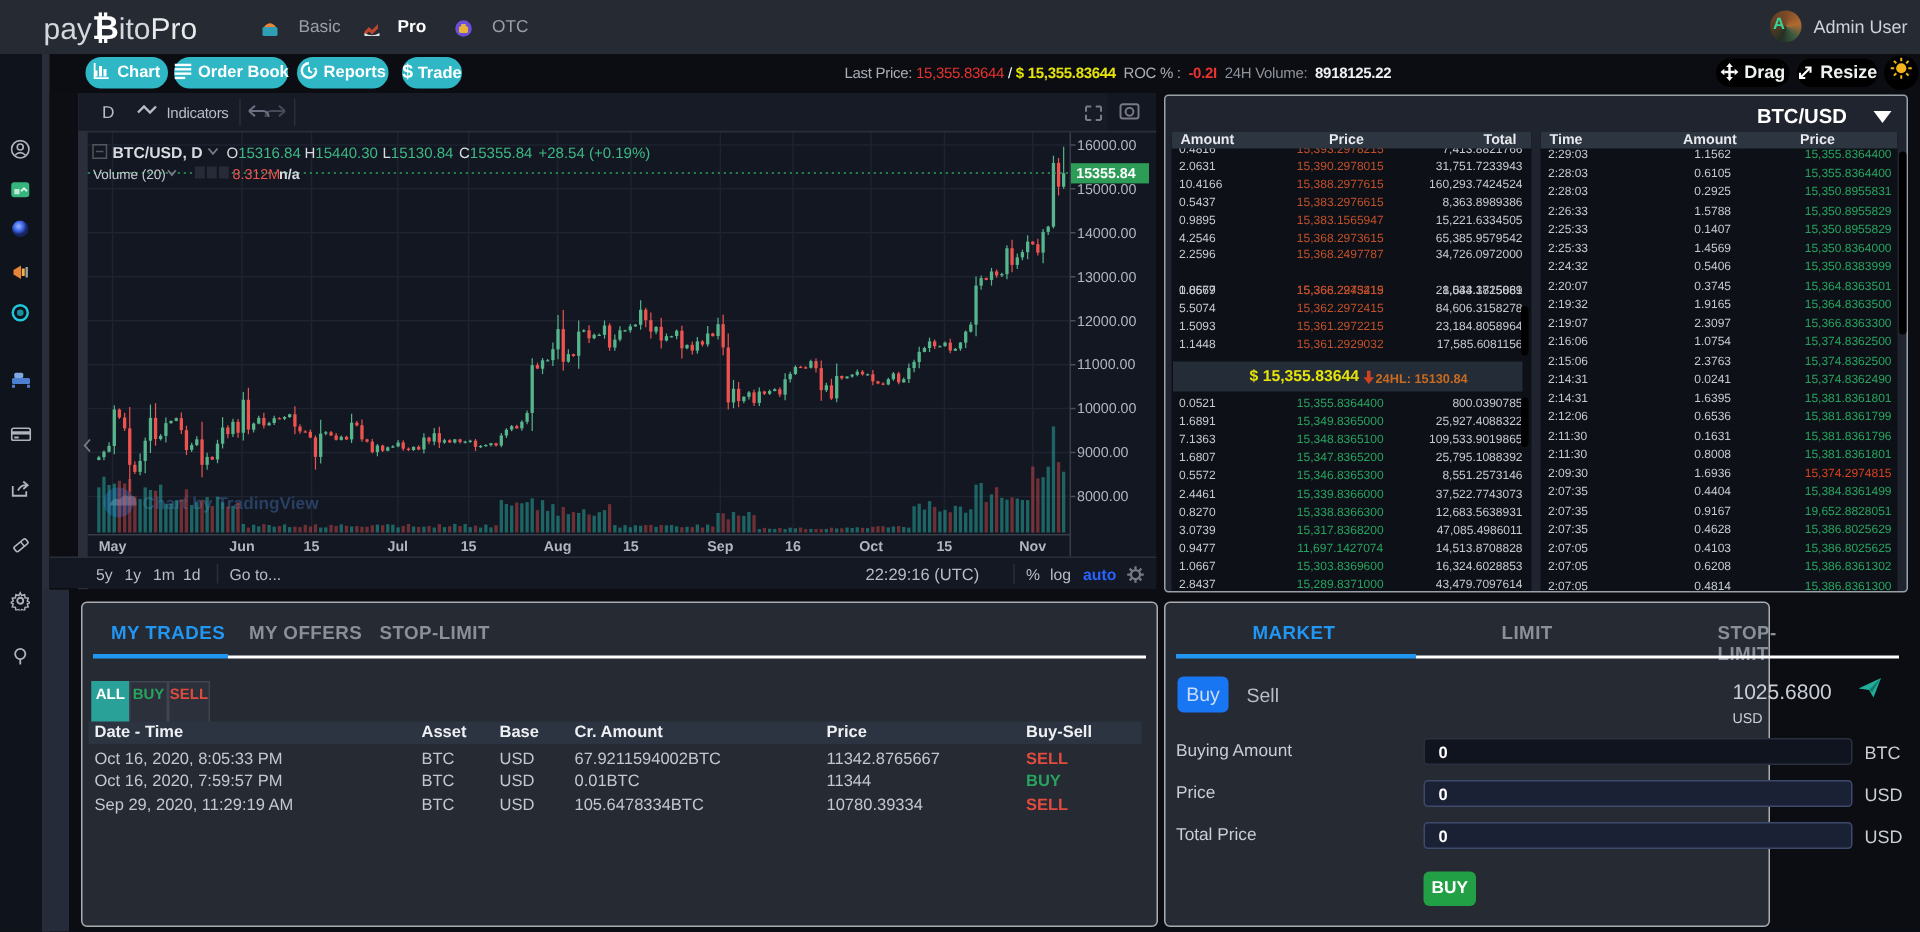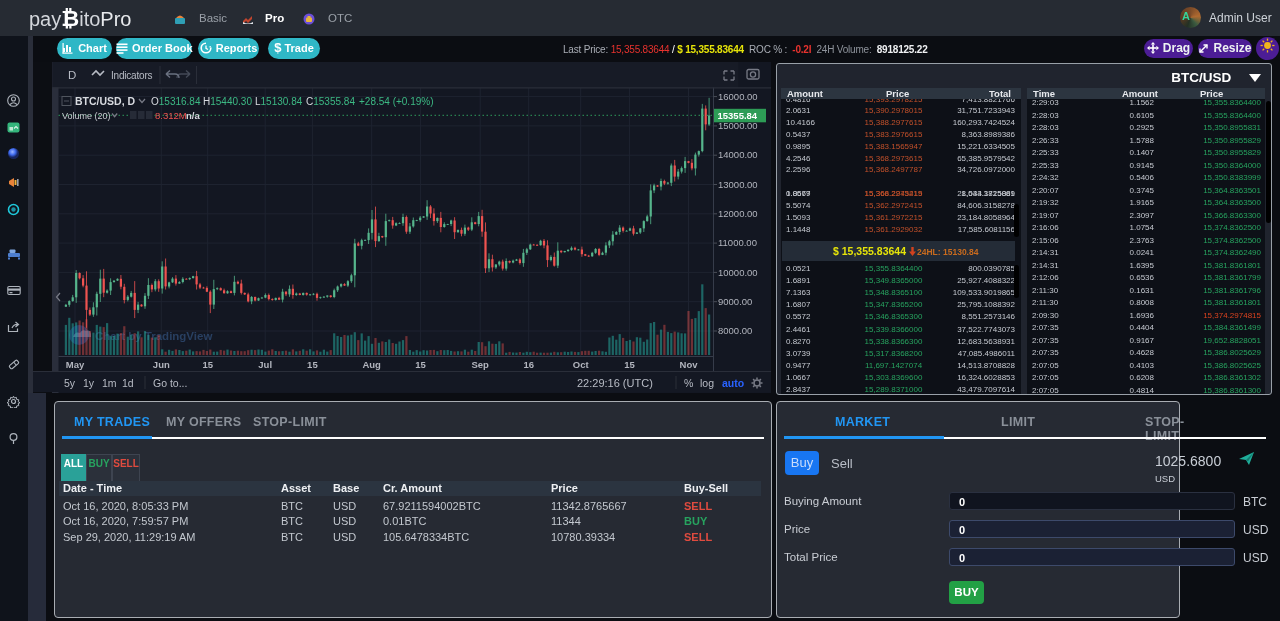--- a/index.html
+++ b/index.html
@@ -19,21 +19,21 @@
 .sic { position:absolute; left:7px; width:14px; height:14px; }
 
 
 #pagebg { position:absolute; left:28px; top:36px; width:1252px; height:585px; background:#0b0d12; }
 #leftstrip { position:absolute; left:28px; top:36px; width:5px; height:585px; background:#2a2e3a; }
 #cornerbg { position:absolute; left:28px; top:393px; width:18px; height:228px; background:#262b3a; }
 
 
 .tbtn { position:absolute; top:38px; height:20.5px; background:#2fb7c6; border-radius:10.5px; color:#fff;
   font-size:11px; font-weight:bold; text-align:center; line-height:20.5px; white-space:nowrap; }
-.gbtn { position:absolute; top:38.5px; height:19.5px; background:#4c1d95; border-radius:10px; color:#eef2f2;
+.gbtn { position:absolute; top:38.5px; height:19.5px; background:#000000; border-radius:10px; color:#eef2f2;
   font-size:12px; font-weight:bold; text-align:center; line-height:19.5px; }
 #lastline { position:absolute; top:44px; left:563px; font-size:10px; letter-spacing:-0.2px; color:#a9adb5; }
 #lastline .red { color:#e8332e; } #lastline .yel { color:#e6e409; font-weight:bold; }
 #lastline .wht { color:#f0f1f3; font-weight:bold; }
 
 
 #obpanel { position:absolute; left:776px; top:63px; width:496px; height:332px; background:#20242e;
   border:1.5px solid #99a0a8; border-radius:3px; }
 #obhead { position:absolute; right:10px; top:6px; font-size:13.5px; font-weight:bold; color:#fff;margin-left:40px; }
 #obhead .tri { display:inline-block; margin-left:14px; width:0; height:0; border-left:6px solid transparent; border-right:6px solid transparent; border-top:8px solid #fff; }
@@ -177,21 +177,21 @@
         <rect x="0.5" y="4.4" width="11" height="1.6"></rect>
         <rect x="0.5" y="7.3" width="11" height="1.6"></rect>
         <rect x="0.5" y="10.2" width="7" height="1.6"></rect>
       </g>
     </svg>Order Book</div>
 <div class="tbtn" style="left:198px;width:61px"><svg style="vertical-align:-2px;margin-right:4px" width="12" height="12" viewBox="0 0 12 12">
       <path d="M6 1.2 a4.8 4.8 0 1 0 4.8 4.8" fill="none" stroke="#fff" stroke-width="1.6"></path>
       <path d="M11.6 6 l-1 -2 -2 1 z" fill="#fff"></path>
       <path d="M6 3.5 v2.8 l2 1.2" stroke="#fff" stroke-width="1.3" fill="none"></path>
     </svg>Reports</div>
-<div class="tbtn" style="left:268px;width:52px"><span style="font-size:13px">$</span> Trade</div>
+<div class="tbtn" style="left:268px;width:40px"><span style="font-size:13px">$</span> Trade</div>
 
 <div id="lastline">Last Price: <span class="red">15,355.83644</span> <span style="color:#fff">/</span> <span class="yel">$ 15,355.83644</span>&nbsp; ROC % : &nbsp;<span class="red" style="font-weight:bold">-0.2I</span>&nbsp; <span style="color:#8e939b">24H Volume:</span>&nbsp; <span class="wht">8918125.22</span></div>
 
 <div class="gbtn" style="left:1144px;width:49px"><svg style="vertical-align:-2px;margin-right:4px" width="12" height="12" viewBox="0 0 12 12">
       <g fill="#fff">
         <path d="M6 0 l2.2 2.6 h-4.4 z"></path>
         <path d="M6 12 l2.2 -2.6 h-4.4 z"></path>
         <path d="M0 6 l2.6 -2.2 v4.4 z"></path>
         <path d="M12 6 l-2.6 -2.2 v4.4 z"></path>
         <rect x="5.2" y="2.5" width="1.6" height="7"></rect>
@@ -1075,21 +1075,21 @@
         <span class="am">1.5788</span>
         <span class="pr" style="color:#27a35f">15,350.8955829</span>
       </div>
       <div class="trrow" style="top:59.3px">
         <span class="tm">2:25:33</span>
         <span class="am">0.1407</span>
         <span class="pr" style="color:#27a35f">15,350.8955829</span>
       </div>
       <div class="trrow" style="top:71.8px">
         <span class="tm">2:25:33</span>
-        <span class="am">0.9145</span>
+        <span class="am">1.4569</span>
         <span class="pr" style="color:#27a35f">15,350.8364000</span>
       </div>
       <div class="trrow" style="top:84.3px">
         <span class="tm">2:24:32</span>
         <span class="am">0.5406</span>
         <span class="pr" style="color:#27a35f">15,350.8383999</span>
       </div>
       <div class="trrow" style="top:96.8px">
         <span class="tm">2:20:07</span>
         <span class="am">0.3745</span>

